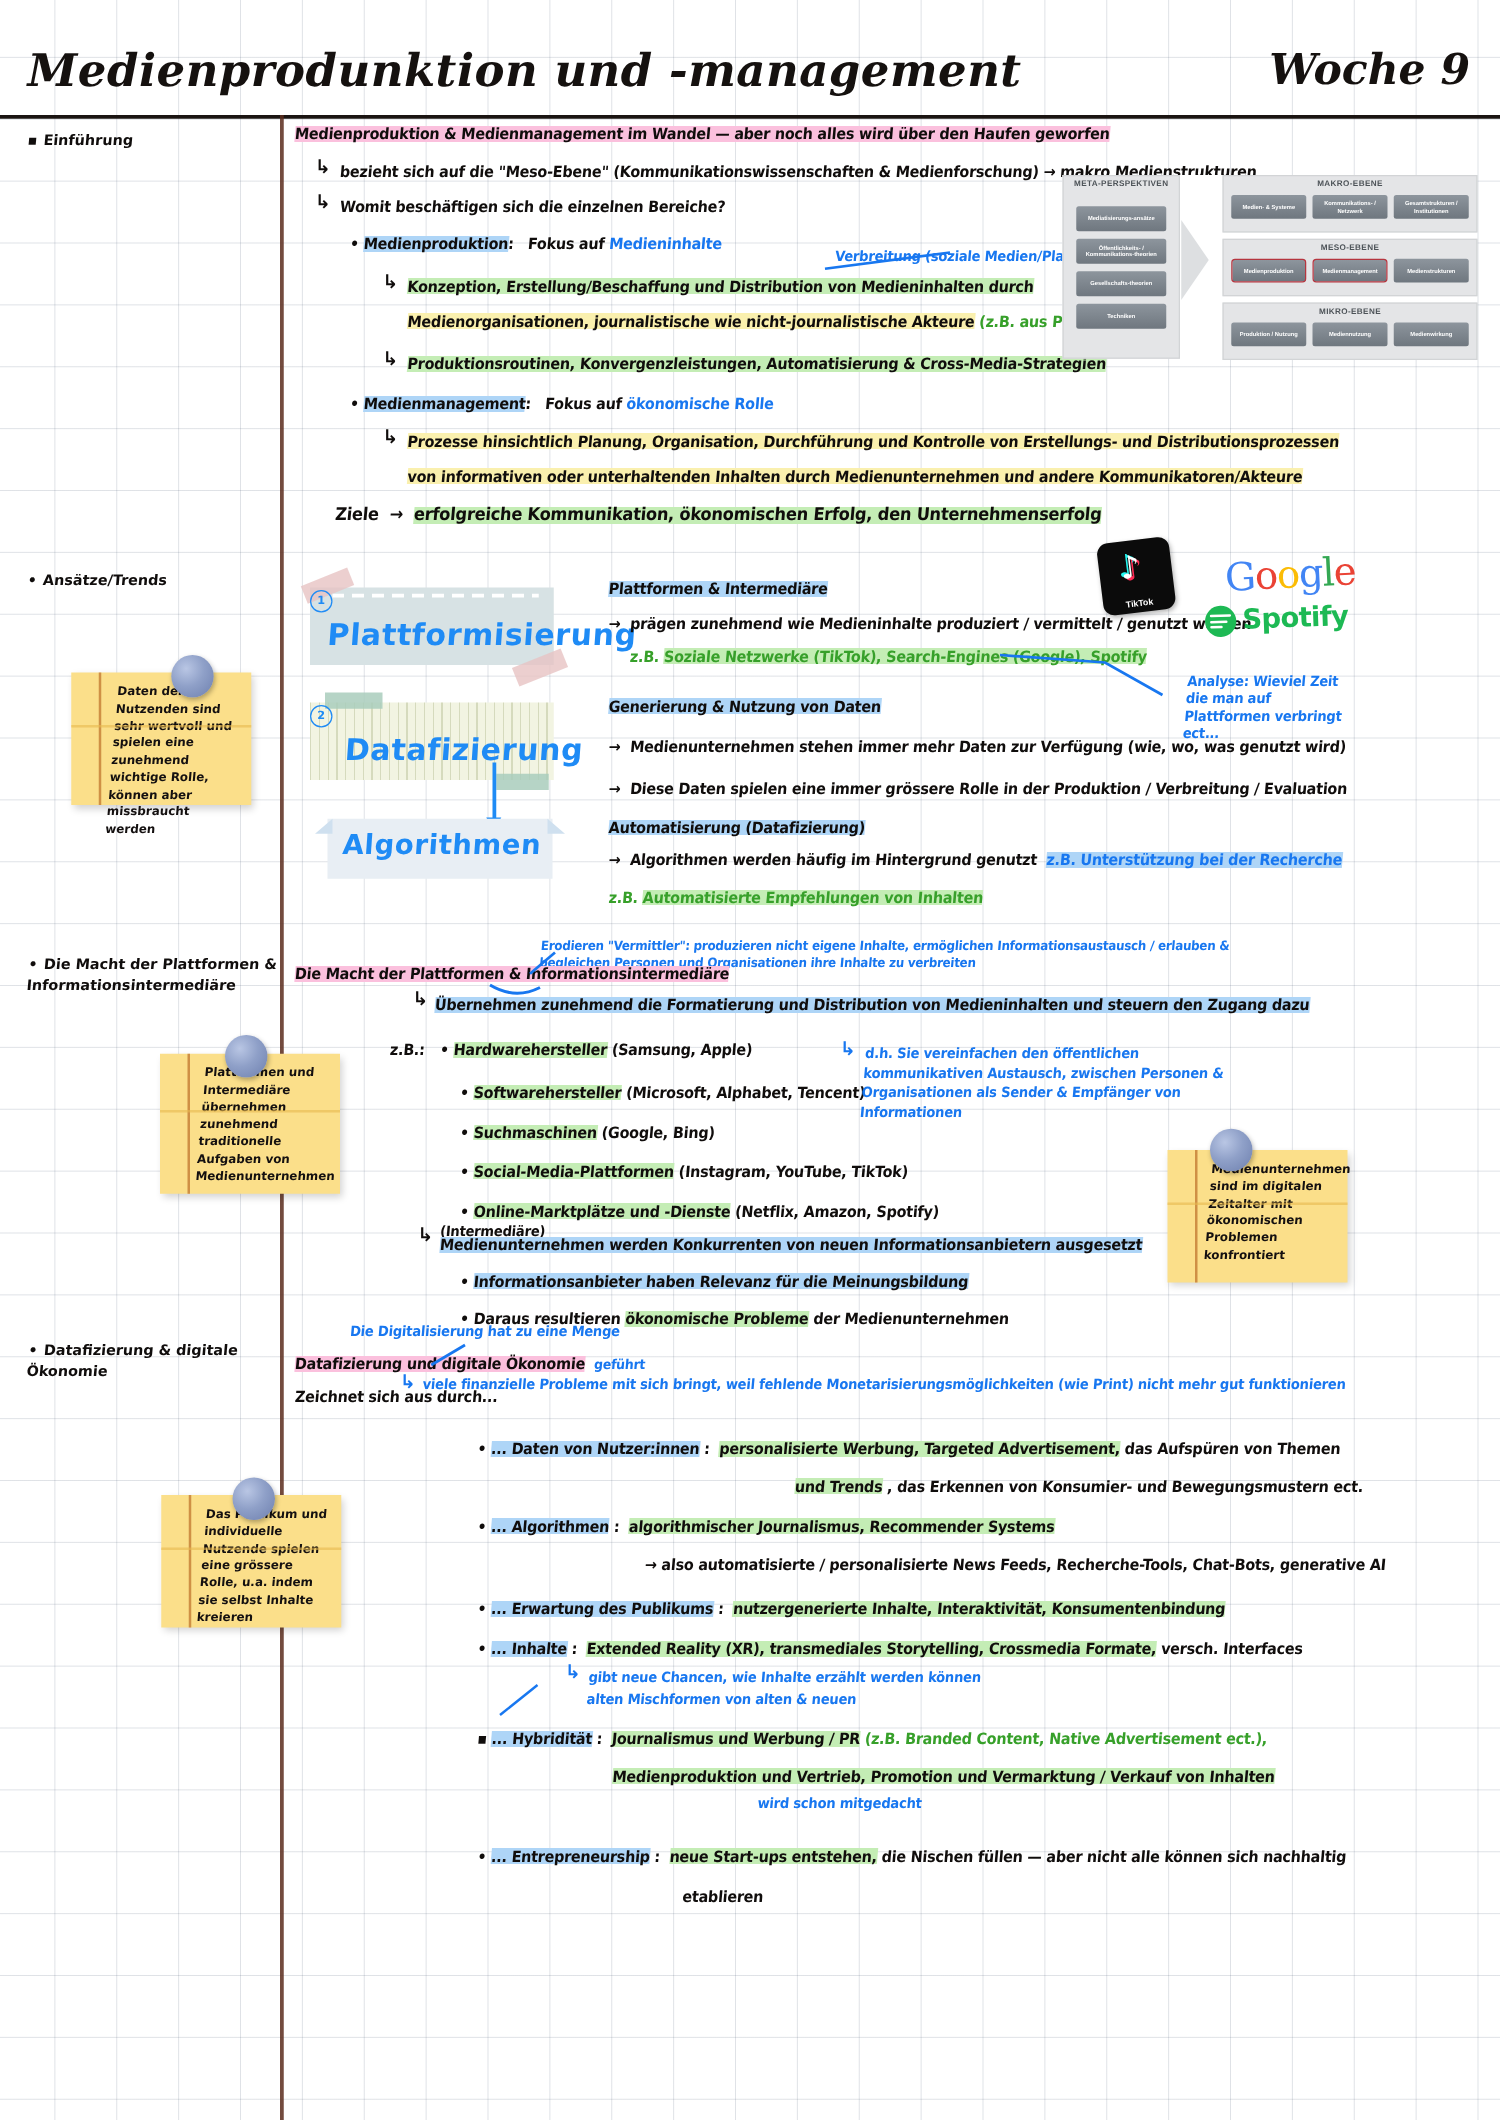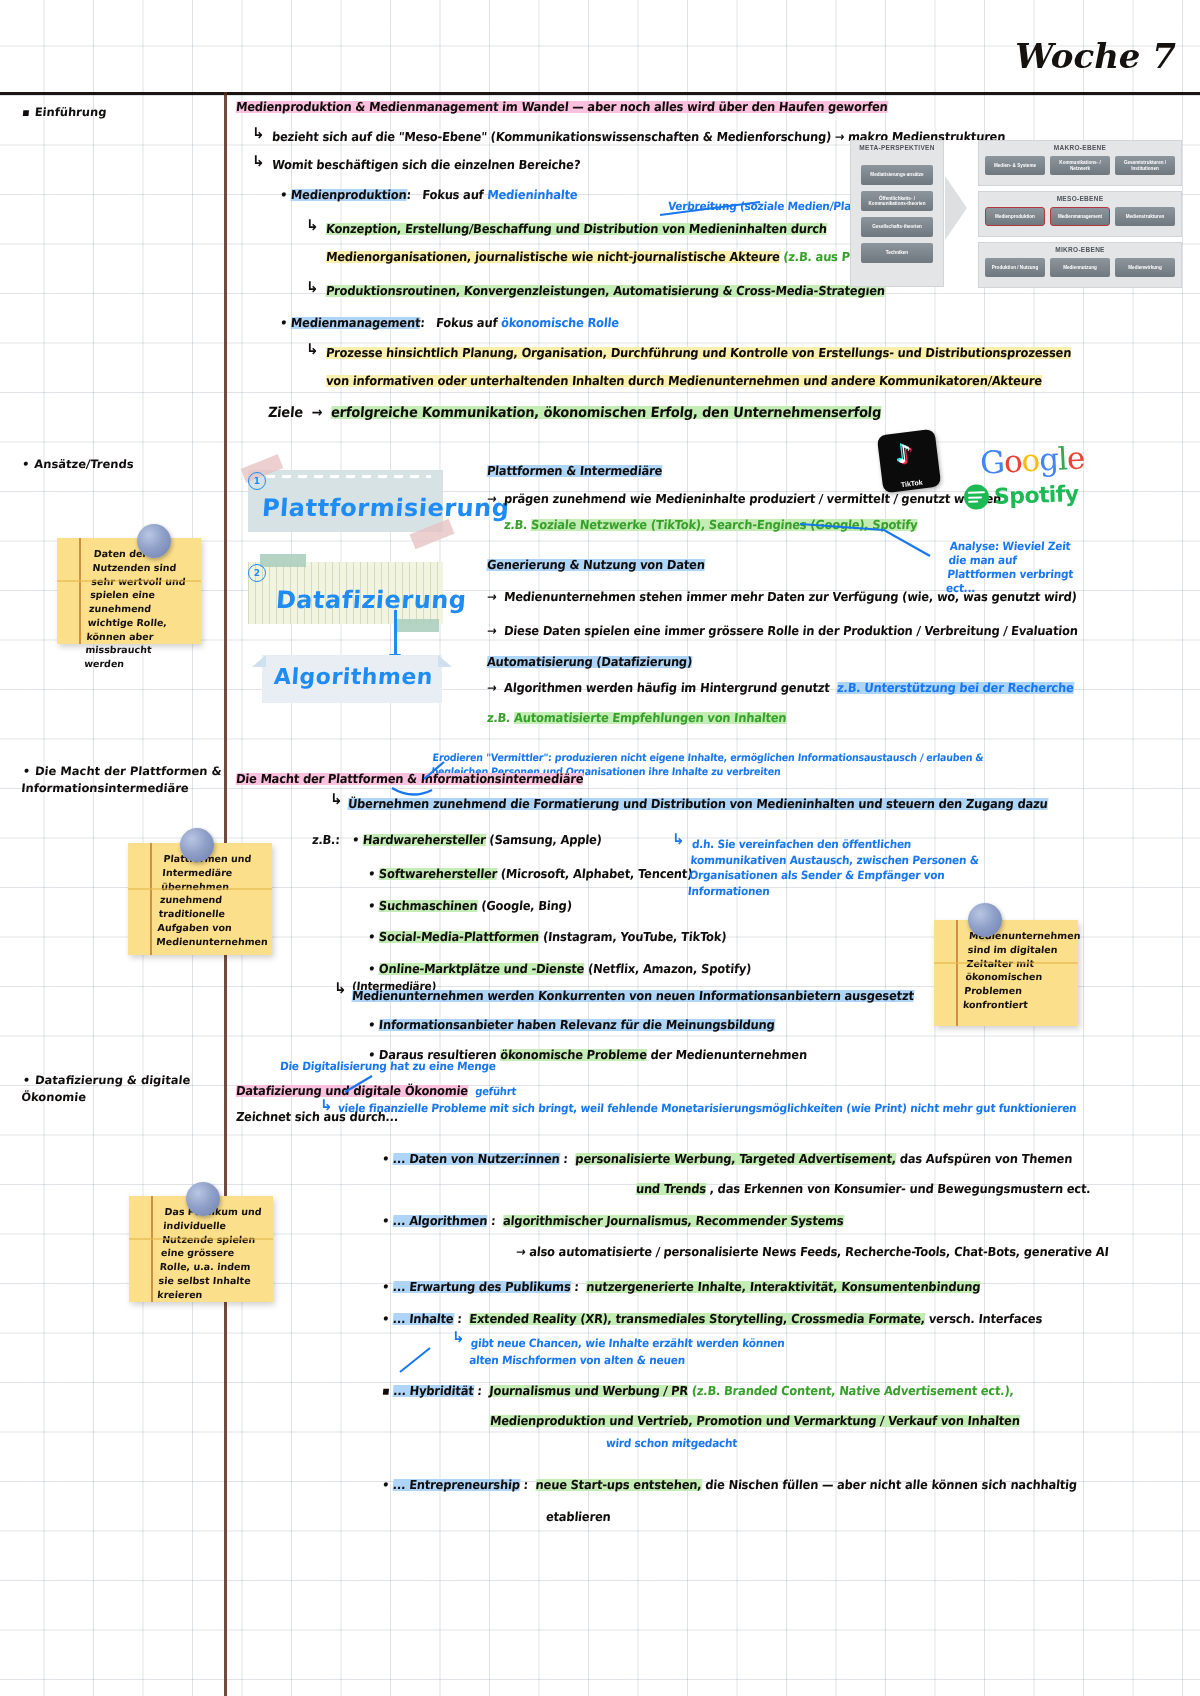--- a/index.html
+++ b/index.html
@@ -234,21 +234,22 @@
 
   
   #overlay{position:absolute;inset:0;pointer-events:none;}
 </style>
 </head>
 <body>
 
 <div id="paper"></div>
 
 <div id="header">
-  <div class="title-week">Woche 7</div>
+  <div class="title-main">Medienprodunktion und -management</div>
+  <div class="title-week">Woche 9</div>
 </div>
 <div id="rule-h"></div>
 <div id="rule-v"></div>
 
 <div class="margin-key" style="top:104px;">
   <span class="dot">▪</span><span>Einführung</span>
 </div>
 <div class="margin-key" style="top:456px;">
   <span class="dot">•</span><span>Ansätze/Trends</span>
 </div>

